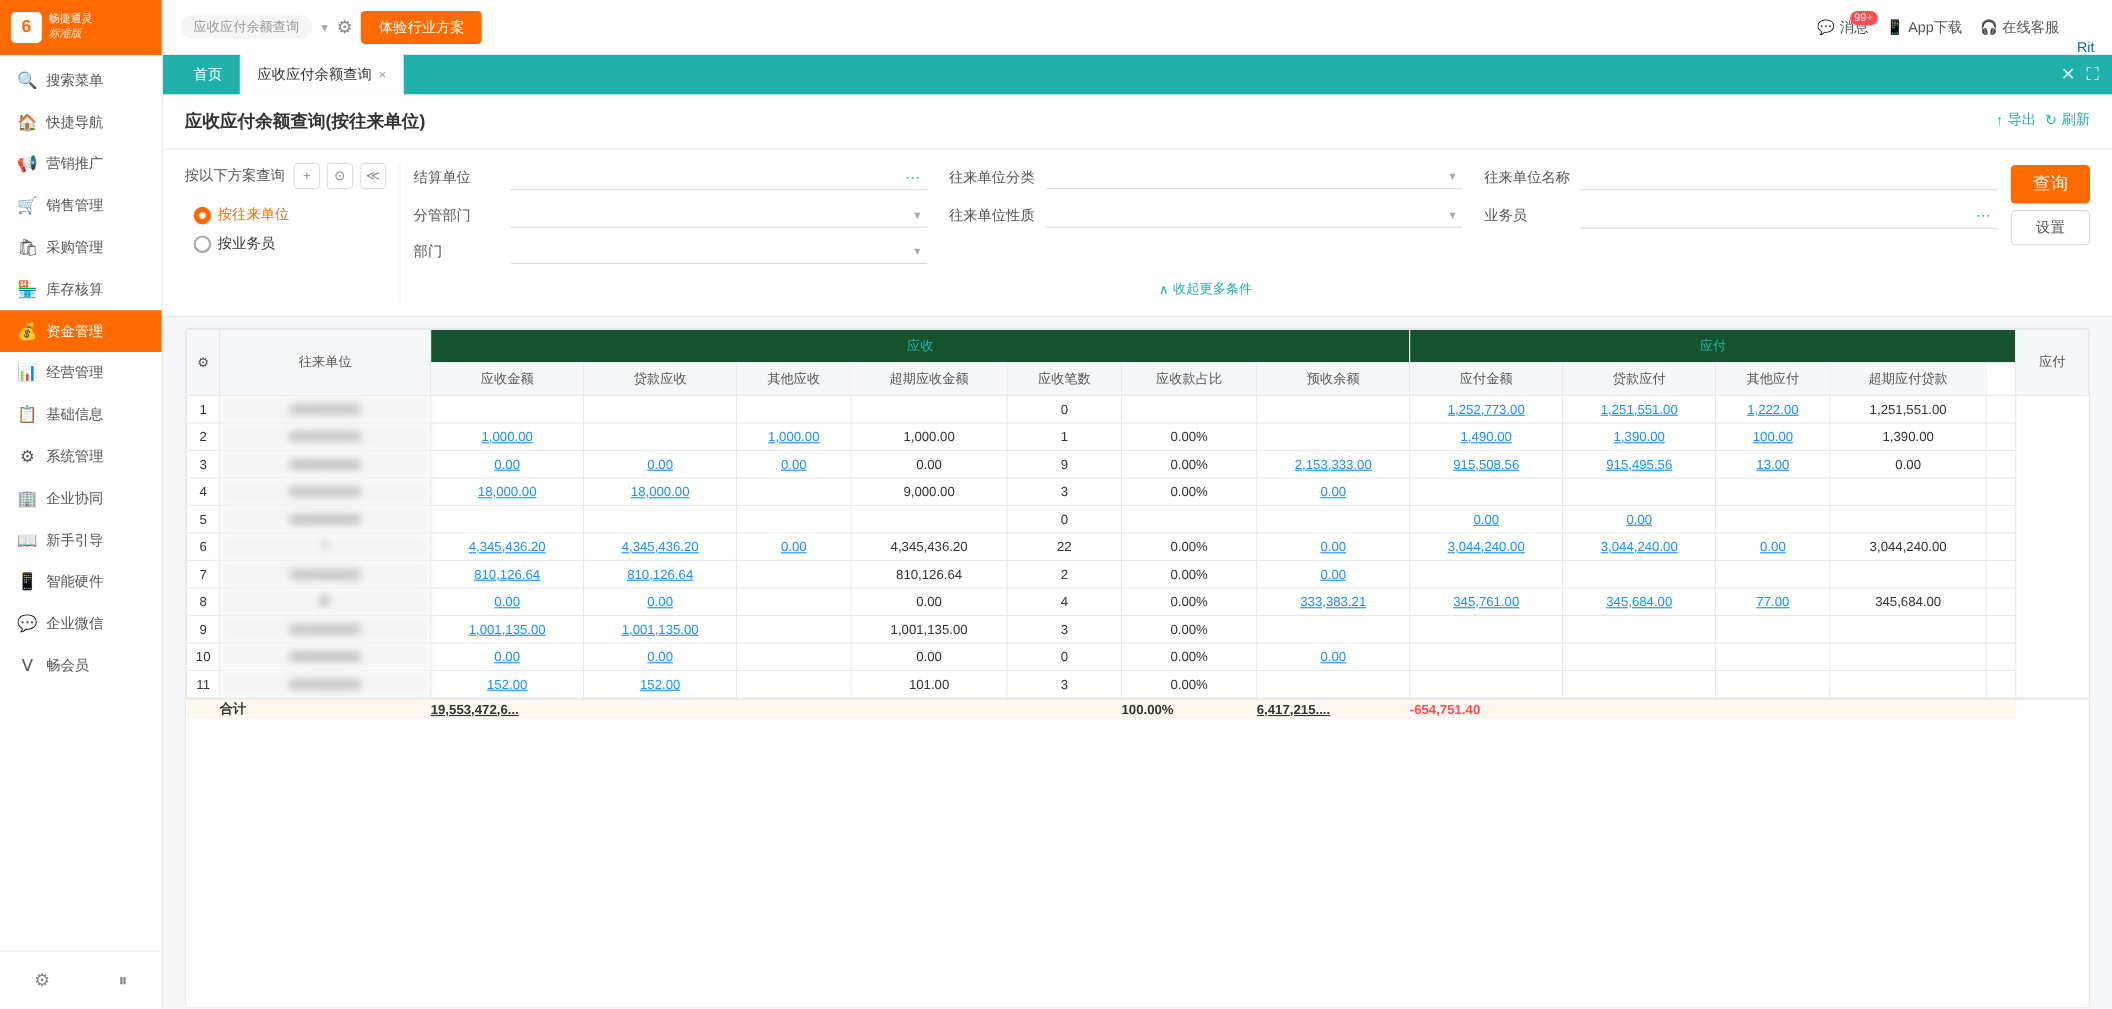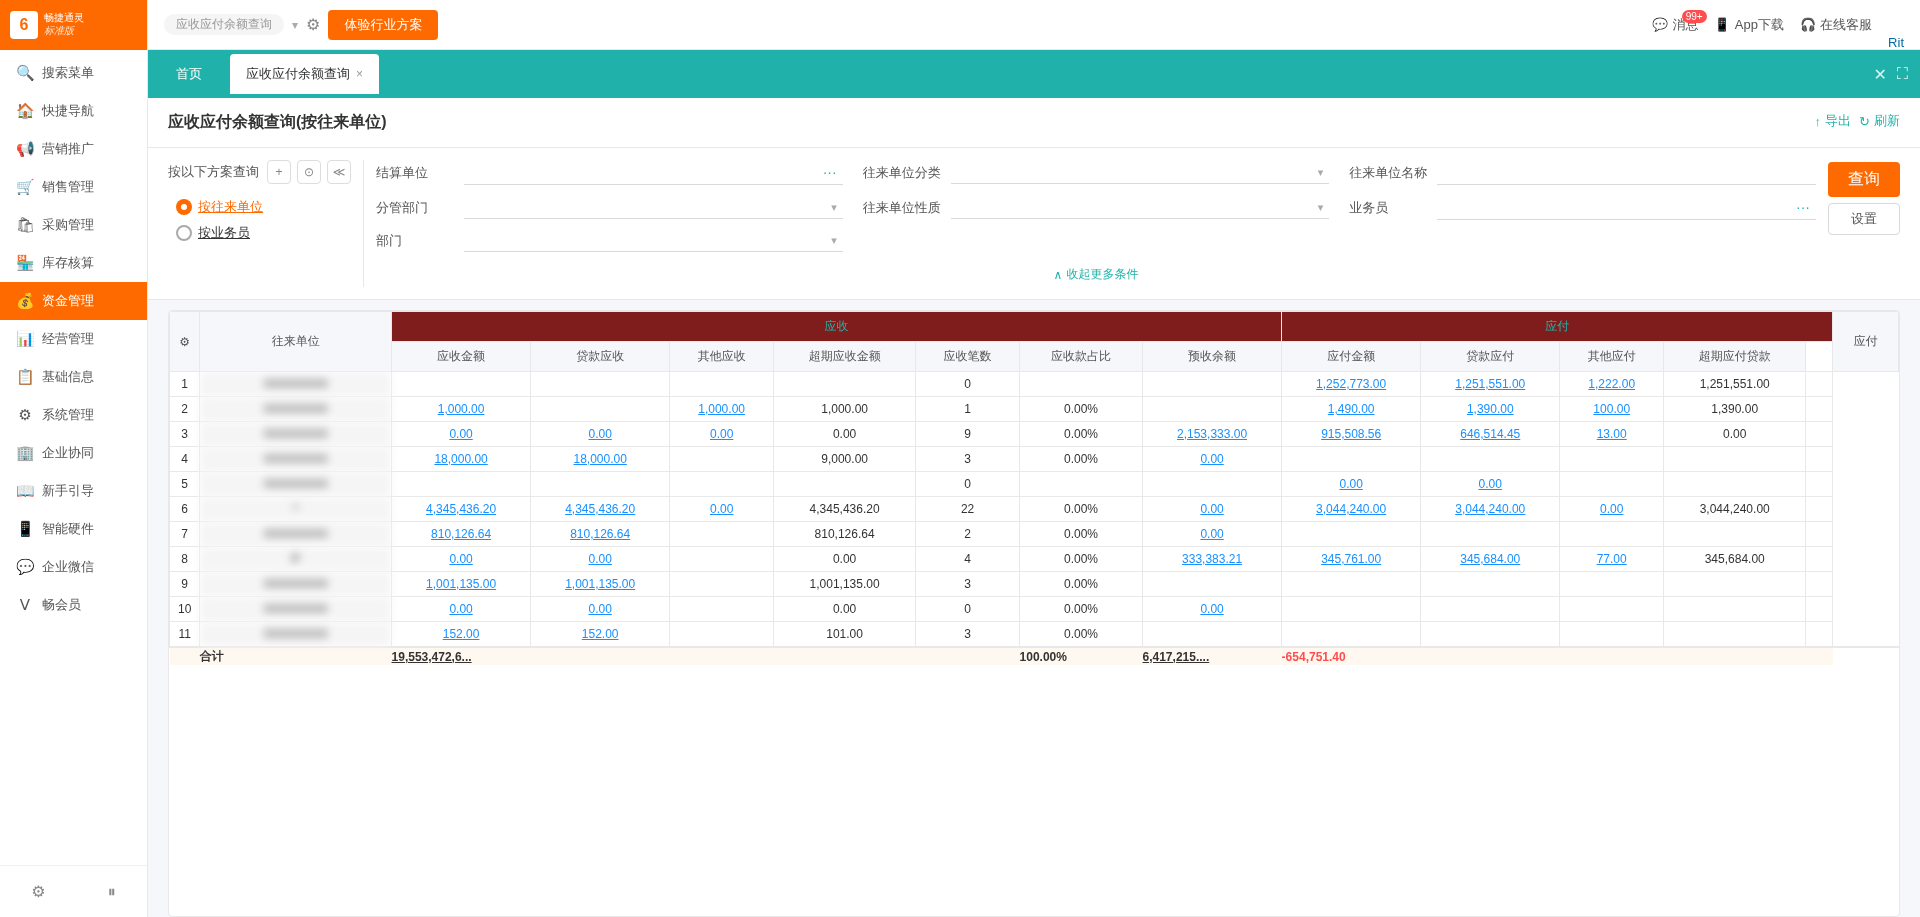--- a/index.html
+++ b/index.html
@@ -27,21 +27,21 @@
     .topbar-breadcrumb { color: #999; font-size: 12px; background: #f5f5f5; padding: 2px 12px; border-radius: 12px; }
     .topbar-chevron { color: #aaa; font-size: 12px; }
     .topbar-gear { font-size: 16px; color: #888; cursor: pointer; }
     .topbar-solution-btn { background: #ff6a00; color: #fff; border: none; padding: 6px 16px; border-radius: 4px; font-size: 13px; cursor: pointer; font-family: inherit; }
     .topbar-right { display: flex; align-items: center; gap: 16px; font-size: 13px; color: #555; }
     .topbar-badge-wrap { position: relative; cursor: pointer; display: flex; align-items: center; gap: 4px; }
     .topbar-badge { background: #ff4d4f; color: #fff; font-size: 10px; padding: 1px 4px; border-radius: 8px; position: absolute; top: -6px; right: -8px; }
     .topbar-user { color: #0369a1; font-size: 13px; margin-top: 36px; }
 
     
-    .nav-tabs { background: #20b2aa; display: flex; align-items: center; height: 48px; padding: 0 12px; gap: 12px; }
+    .nav-tabs { background: #20b2aa; display: flex; align-items: center; height: 36px; padding: 0 12px; gap: 0; }
     .nav-tab { padding: 0 16px; height: 40px; display: flex; align-items: center; cursor: pointer; color: rgba(255,255,255,0.85); font-size: 13px; gap: 6px; }
     .nav-tab.home { color: #fff; }
     .nav-tab.active { background: #fff; color: #333; border-radius: 4px 4px 0 0; }
     .nav-tab-close { font-size: 12px; color: #999; cursor: pointer; }
     .nav-tabs-right { margin-left: auto; display: flex; align-items: center; gap: 10px; }
     .nav-icon-btn { color: rgba(255,255,255,0.85); font-size: 16px; cursor: pointer; }
 
     
     .content { flex: 1; background: #f5f7fa; overflow: hidden; display: flex; flex-direction: column; }
 
@@ -50,41 +50,41 @@
     .page-title { font-size: 16px; font-weight: bold; color: #333; padding-bottom: 14px; }
     .page-header-actions { display: flex; gap: 8px; padding-bottom: 14px; }
     .action-btn { display: flex; align-items: center; gap: 4px; color: #20b2aa; font-size: 13px; cursor: pointer; border: none; background: none; }
 
     
     .filter-panel { background: #fff; padding: 12px 20px; border-bottom: 1px solid #e8e8e8; }
     .filter-label-row { display: flex; align-items: center; gap: 8px; margin-bottom: 10px; }
     .filter-scheme-label { font-size: 13px; color: #555; }
     .filter-scheme-actions { display: flex; gap: 6px; }
     .filter-scheme-btn { width: 24px; height: 24px; border: 1px solid #ddd; border-radius: 4px; display: flex; align-items: center; justify-content: center; cursor: pointer; font-size: 12px; color: #888; background: #fff; }
-    .scheme-option { display: flex; align-items: center; gap: 6px; padding: 4px 8px; border-radius: 4px; cursor: pointer; text-decoration: underline; }
+    .scheme-option { display: flex; align-items: flex-end; gap: 6px; padding: 4px 8px; border-radius: 4px; cursor: pointer; }
     .scheme-option.active { color: #ff6a00; }
     .scheme-circle { width: 16px; height: 16px; border-radius: 50%; background: #ff6a00; display: flex; align-items: center; justify-content: center; }
     .scheme-circle-outline { width: 16px; height: 16px; border-radius: 50%; border: 2px solid #aaa; display: flex; align-items: center; justify-content: center; }
     .scheme-dot { width: 6px; height: 6px; border-radius: 50%; background: #fff; }
 
     .filter-grid { display: grid; grid-template-columns: 1fr 1fr 1fr; gap: 10px 20px; margin-bottom: 10px; }
     .filter-item { display: flex; align-items: center; gap: 8px; }
     .filter-item-label { font-size: 13px; color: #555; white-space: nowrap; width: 80px; text-align: left; }
     .filter-input { flex: 1; border: none; border-bottom: 1px solid #d9d9d9; padding: 4px 6px; font-size: 13px; outline: none; background: transparent; }
     .filter-select { flex: 1; border: none; border-bottom: 1px solid #d9d9d9; padding: 4px 6px; font-size: 13px; outline: none; background: transparent; display: flex; align-items: center; justify-content: space-between; cursor: pointer; }
     .filter-ellipsis { color: #20b2aa; font-size: 14px; cursor: pointer; }
     .filter-chevron { color: #aaa; font-size: 11px; }
     .collapse-btn { text-align: center; padding: 4px; color: #20b2aa; font-size: 12px; cursor: pointer; display: flex; align-items: center; justify-content: center; gap: 4px; }
 
     
     .table-area { flex: 1; overflow: hidden; display: flex; flex-direction: column; padding: 10px 20px 0 20px; }
     .table-container { flex: 1; overflow: auto; border: 1px solid #e8e8e8; background: #fff; border-radius: 4px; }
     table { width: 100%; border-collapse: collapse; font-size: 12px; }
     thead th { background: #f5f7fa; border: 1px solid #e8e8e8; padding: 6px 8px; text-align: center; font-weight: normal; color: #555; white-space: nowrap; position: sticky; top: 0; z-index: 2; }
-    thead th.group-header { background: #7f1d1d; color: #20b2aa; }
+    thead th.group-header { background: #14532d; color: #20b2aa; }
     tbody td { border: 1px solid #e8e8e8; padding: 5px 8px; text-align: center; color: #333; white-space: nowrap; }
     .td-link { color: #1890ff; text-decoration: underline; cursor: pointer; }
     .table-footer { background: #fff8f0; border-top: 2px solid #e8e8e8; }
     .table-footer td { font-weight: bold; color: #333; background: #fff8f0 !important; }
 
     
     .query-btns { display: flex; flex-direction: column; gap: 6px; }
     .btn-query { background: #ff6a00; color: #fff; border: none; padding: 7px 20px; border-radius: 4px; font-size: 16px; cursor: pointer; font-family: inherit; }
     .btn-setting { background: #fff; color: #555; border: 1px solid #d9d9d9; padding: 6px 20px; border-radius: 4px; font-size: 13px; cursor: pointer; font-family: inherit; }
 
@@ -384,21 +384,21 @@
                 <td>3</td>
                 <td style="min-width: 120px; background: rgb(245, 245, 245); filter: blur(4px);">XXXXXXXX</td>
                 <td class="td-link">0.00</td>
                 <td class="td-link">0.00</td>
                 <td class="td-link">0.00</td>
                 <td>0.00</td>
                 <td>9</td>
                 <td>0.00%</td>
                 <td class="td-link">2,153,333.00</td>
                 <td class="td-link">915,508.56</td>
-                <td class="td-link">646,514.45</td>
+                <td class="td-link">915,495.56</td>
                 <td class="td-link">13.00</td>
                 <td>0.00</td>
                 <td></td>
               </tr>
               <tr>
                 <td>4</td>
                 <td style="min-width: 120px; background: rgb(245, 245, 245); filter: blur(4px);">XXXXXXXX</td>
                 <td class="td-link">18,000.00</td>
                 <td class="td-link">18,000.00</td>
                 <td></td>

